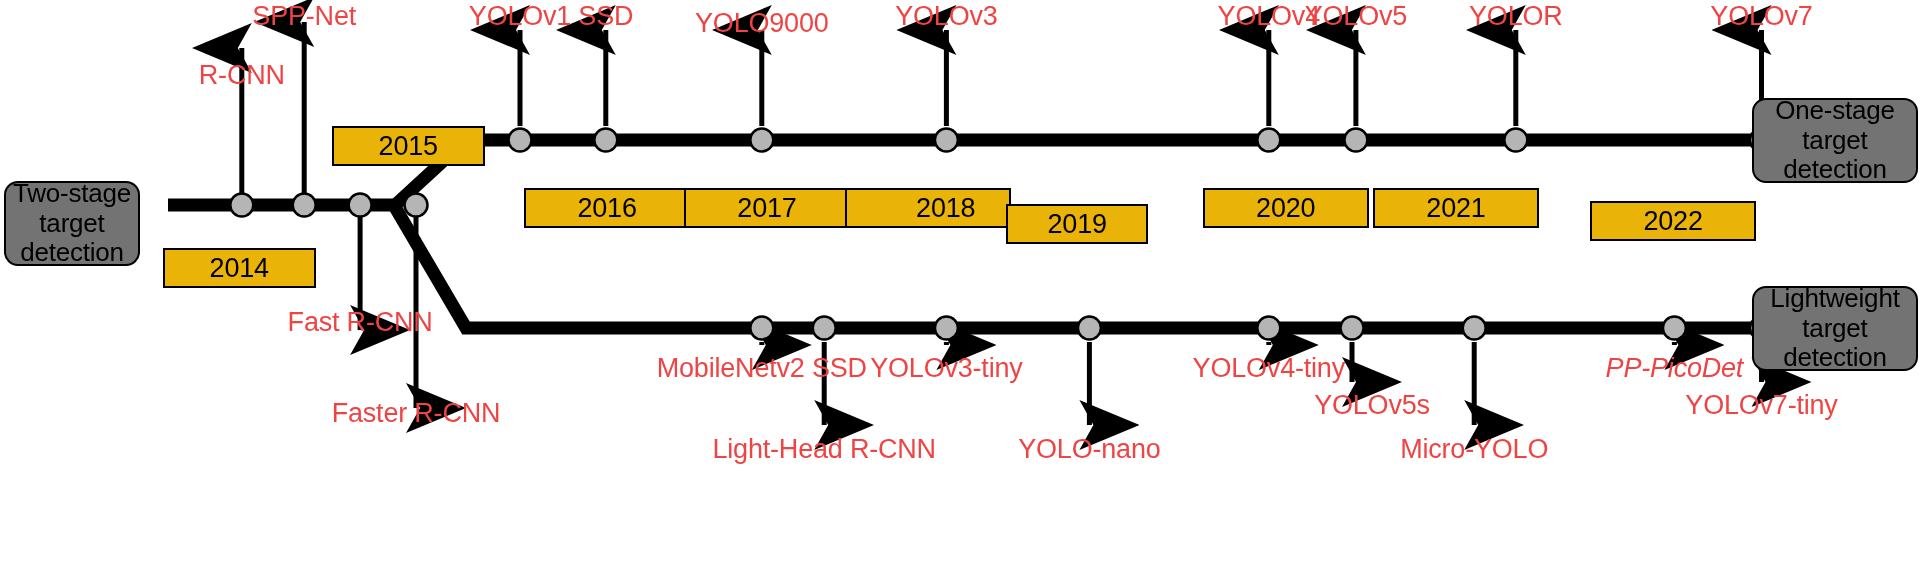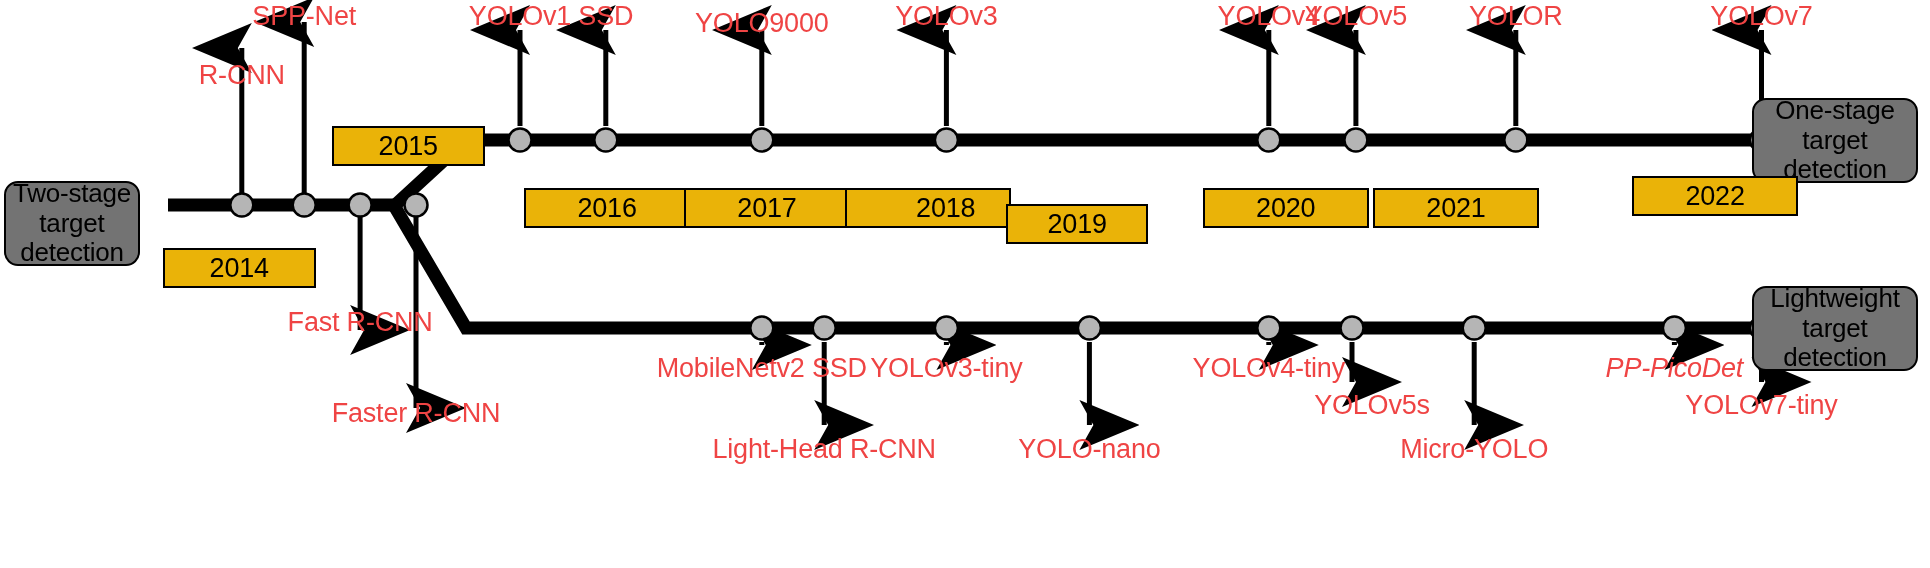--- a/index.html
+++ b/index.html
@@ -158,21 +158,21 @@
 
   <div id="years-layer">
       <div class="year-box" style="left: 162.5px; top: 248px; width: 153.4px;">2014</div>
       <div class="year-box" style="left: 331.5px; top: 126px; width: 153.4px;">2015</div>
       <div class="year-box" style="left: 523.9px; top: 188px; width: 166.4px;">2016</div>
       <div class="year-box" style="left: 683.8px; top: 188px; width: 166.4px;">2017</div>
       <div class="year-box" style="left: 845px; top: 188px; width: 166.4px; padding-left: 35px;">2018</div>
       <div class="year-box" style="left: 1006.2px; top: 204px; width: 142px;">2019</div>
       <div class="year-box" style="left: 1202.5px; top: 188px; width: 166.4px;">2020</div>
       <div class="year-box" style="left: 1372.8px; top: 188px; width: 166.4px;">2021</div>
-      <div class="year-box" style="left: 1589.9px; top: 176px; width: 166.4px; margin-left: 42px;">2022</div>
+      <div class="year-box" style="left: 1589.9px; top: 201px; width: 166.4px;">2022</div>
     </div>
   <div id="labels-layer">
       <div class="tl-label" style="left: 241.8px; top: 60px;">R-CNN</div>
       <div class="tl-label" style="left: 304.2px; top: 1px;">SPP-Net</div>
       <div class="tl-label" style="left: 360.1px; top: 307px;">Fast R-CNN</div>
       <div class="tl-label" style="left: 416px; top: 398px;">Faster R-CNN</div>
       <div class="tl-label" style="left: 520px; top: 1px;">YOLOv1</div>
       <div class="tl-label" style="left: 605.8px; top: 1px;">SSD</div>
       <div class="tl-label" style="left: 761.8px; top: 8px;">YOLO9000</div>
       <div class="tl-label" style="left: 946.4px; top: 1px;">YOLOv3</div>

